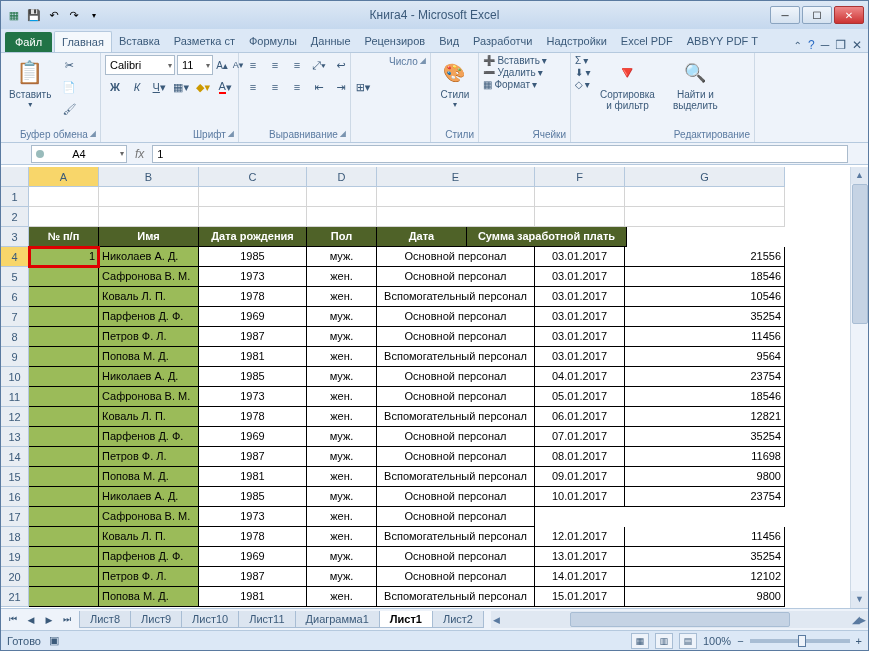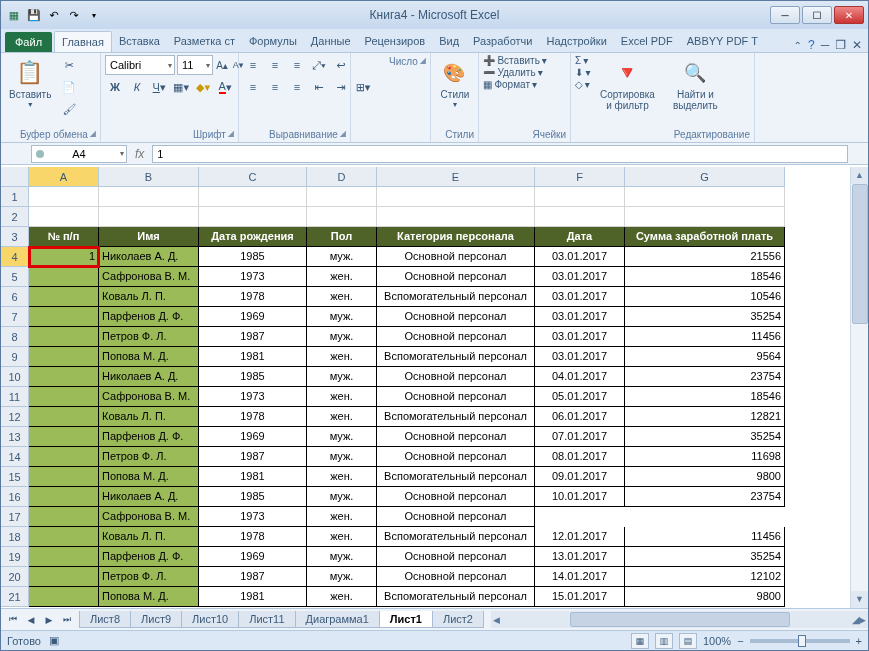--- a/index.html
+++ b/index.html
@@ -296,21 +296,20 @@
         <div class="cell " style="width: 70px;"></div>
         <div class="cell " style="width: 158px;"></div>
         <div class="cell " style="width: 90px;"></div>
         <div class="cell " style="width: 160px;"></div>
       </div>
       <div class="row">
         <div class="cell th-cell" style="width: 70px;">№ п/п</div>
         <div class="cell th-cell" style="width: 100px;">Имя</div>
         <div class="cell th-cell" style="width: 108px;">Дата рождения</div>
         <div class="cell th-cell" style="width: 70px;">Пол</div>
-        <div class="cell th-cell" style="width: 158px;">Категория персонала</div>
         <div class="cell th-cell" style="width: 90px;">Дата</div>
         <div class="cell th-cell" style="width: 160px;">Сумма заработной плать</div>
       </div>
       <div class="row">
         <div class="cell data-cell green-cell num-cell sel-cell" style="width: 70px;">1</div>
         <div class="cell data-cell green-cell name-cell" style="width: 100px;">Николаев А. Д.</div>
         <div class="cell data-cell" style="width: 108px;">1985</div>
         <div class="cell data-cell" style="width: 70px;">муж.</div>
         <div class="cell data-cell" style="width: 158px;">Основной персонал</div>
         <div class="cell data-cell" style="width: 90px;">03.01.2017</div>

